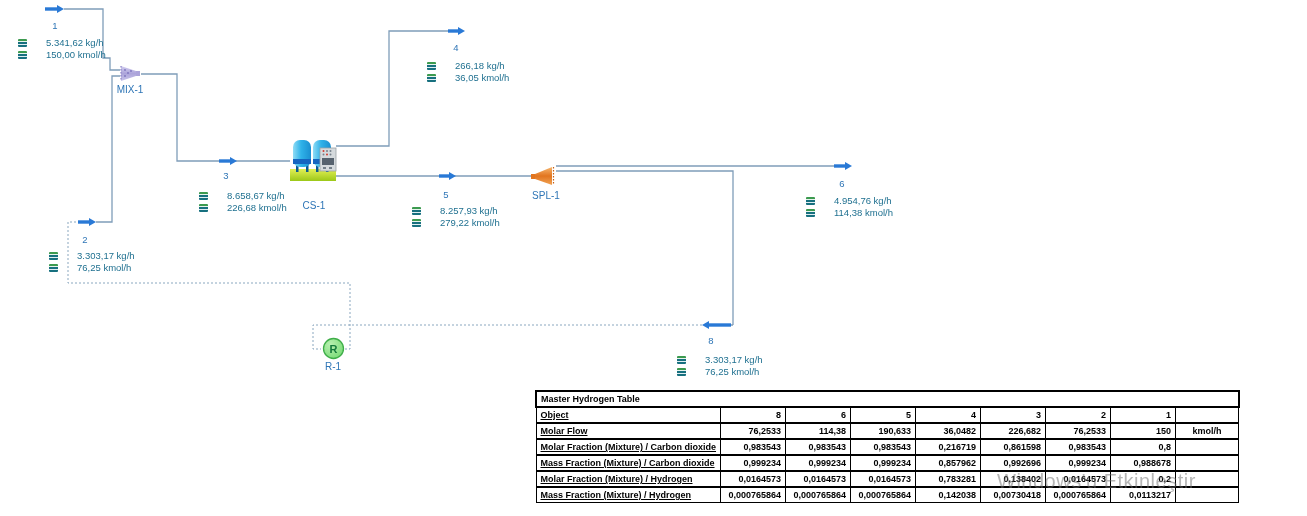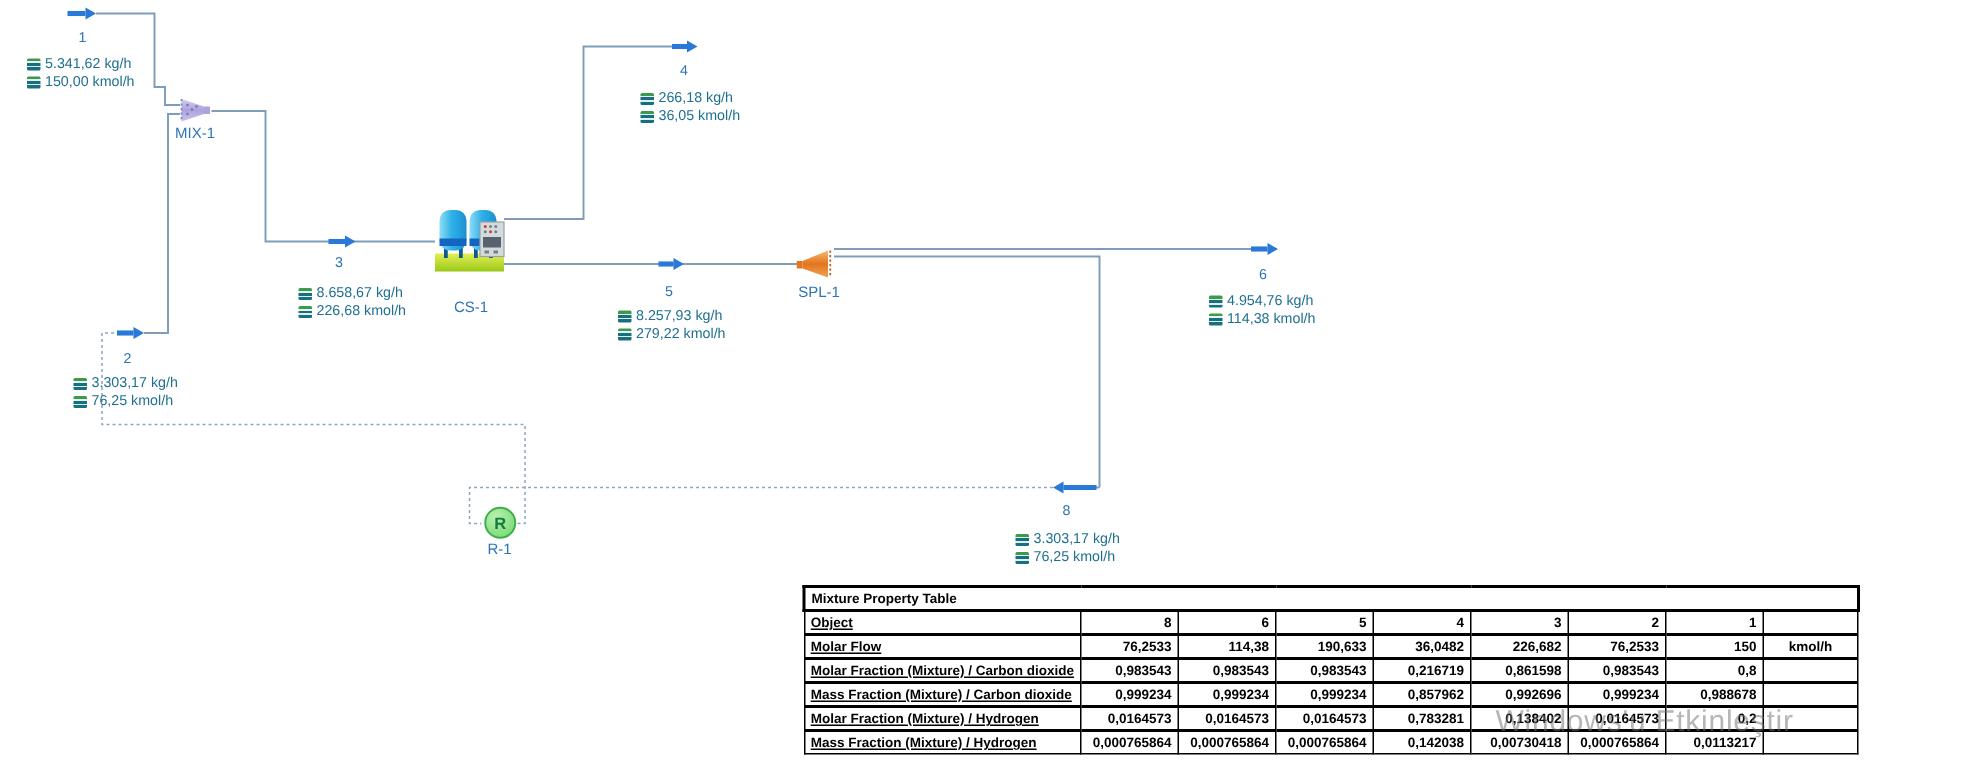--- a/index.html
+++ b/index.html
@@ -2,21 +2,21 @@
 <html><head>
 <meta charset="utf-8">
 <style>
   html,body{margin:0;padding:0;background:#fff;}
   .canvas{position:relative;width:1307px;height:516px;background:#ffffff;
           font-family:"Liberation Sans",sans-serif;overflow:hidden;}
   svg.flowlayer{position:absolute;left:0;top:0;width:1307px;height:516px;}
   .slabel{position:absolute;font-size:9.5px;color:#2e75b6;text-align:center;width:22px;}
   .ulabel{position:absolute;font-size:10px;color:#2e75b6;text-align:center;white-space:nowrap;}
   .props{position:absolute;font-size:9.5px;color:#1f7090;line-height:12px;white-space:nowrap;}
-  .prow{display:flex;align-items:center;gap:3px;height:12px;}
+  .prow{display:flex;align-items:center;gap:19px;height:12px;}
   .stack-icon{display:inline-block;width:9px;height:8px;border-radius:1px;
       background:linear-gradient(to bottom,#3c9a4f 0 2px,#e8f4ee 2px 3px,#17707f 3px 5px,#dfeef2 5px 6px,#17707f 6px 8px);}
   .mpt{position:absolute;left:535px;top:390px;border-collapse:collapse;table-layout:fixed;background:#fff;}
   .mpt td{border:1px solid #000;border-top-width:2px;font-size:9px;font-weight:bold;
           padding:0 4px;height:14px;overflow:hidden;white-space:nowrap;color:#000;}
   .mpt td.ttl{border:2px solid #000;text-align:left;}
   .mpt td.lbl{text-align:left;text-decoration:underline;}
   .mpt td.num{text-align:right;}
   .mpt td.unit{text-align:center;}
   .watermark{position:absolute;left:997px;top:470px;font-size:20px;color:rgba(110,110,110,0.5);
@@ -238,21 +238,21 @@
         <col style="width:65px">
         <col style="width:65px">
         <col style="width:65px">
       <col style="width:65px">
         <col style="width:65px">
         <col style="width:65px">
       <col style="width:63px">
     </colgroup>
     <tbody>
         <tr>
-      <td class="ttl" colspan="9">Mixture Property Table</td>
+      <td class="ttl" colspan="9">Master Hydrogen Table</td>
     </tr>
     <tr>
       <td class="lbl">Object</td>
       <td class="num">8</td>
       <td class="num">6</td>
       <td class="num">5</td>
       <td class="num">4</td>
       <td class="num">3</td>
       <td class="num">2</td>
       <td class="num">1</td>

